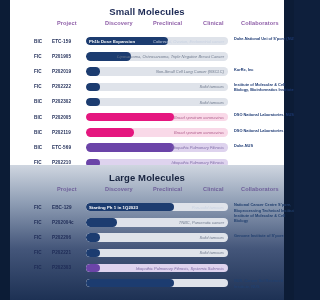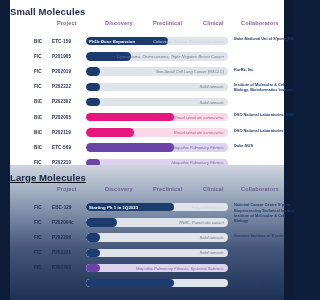--- a/index.html
+++ b/index.html
@@ -15,25 +15,24 @@
 
   
   .panel-sm{
     position:absolute;left:10px;right:10px;top:0;height:165px;
     background:#ffffff;
     padding:0;
   }
   .panel-lg{
     position:absolute;left:10px;right:10px;top:165px;bottom:0;
     background:linear-gradient(180deg,#cfd6e0 0%, #8e9db4 28%, #44567a 62%, #1d3154 100%);
-    text-decoration:underline;
   }
 
   .sec-title{
-    text-align:left;
+    text-align:center;
     font-size:9.5px;
     font-weight:700;
     color:#1d2a55;
     letter-spacing:.1px;
     padding-top:6px;
   }
   .panel-lg .sec-title{color:#17233f;padding-top:7px;}
 
   .cols{
     position:relative;height:12px;margin-top:3px;

